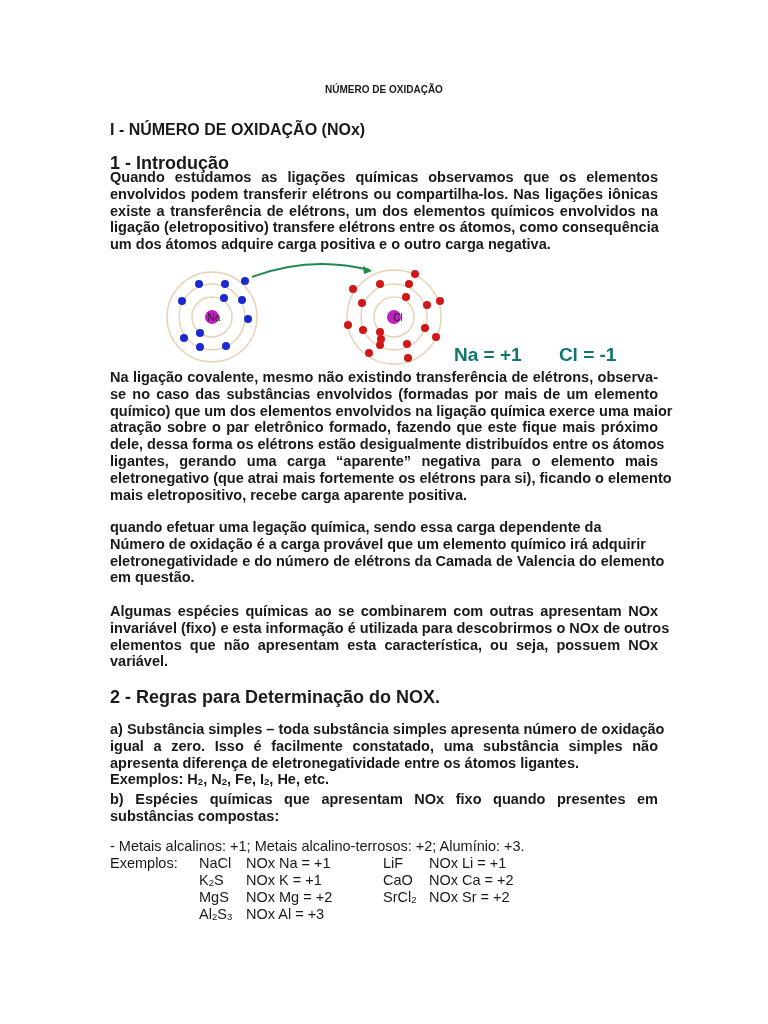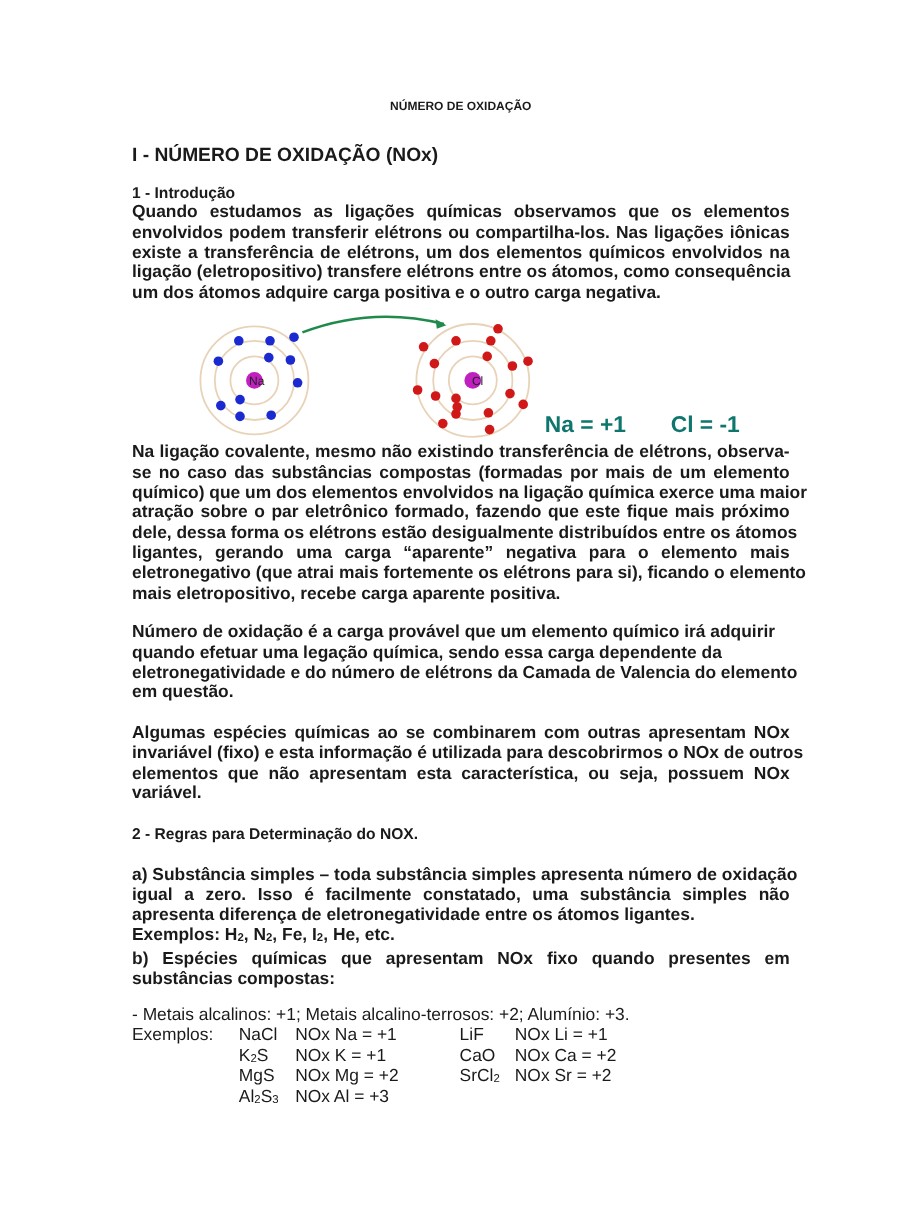--- a/index.html
+++ b/index.html
@@ -2,21 +2,21 @@
 <html><head>
 <meta charset="utf-8">
 <style>
   html, body { margin: 0; padding: 0; background: #ffffff; }
   body { width: 768px; height: 1024px; position: relative; overflow: hidden;
          font-family: "Liberation Sans", sans-serif; color: #1a1a1a; }
   .page { position: absolute; left: 110px; top: 0; width: 548px; }
   .title { position: absolute; top: 84px; left: 0; width: 548px; text-align: center;
            font-weight: bold; font-size: 10px; }
   .h1 { position: absolute; top: 121px; left: 0; font-weight: bold; font-size: 16px; }
-  .h2 { position: absolute; left: 0; font-weight: bold; font-size: 13px; }
+  .h2 { position: absolute; left: 0; font-weight: bold; font-size: 18px; }
   .para { position: absolute; left: 0; width: 548px; font-size: 14.5px; line-height: 16.8px;
           text-align: justify; font-weight: bold; }
   .para.left { text-align: left; }
   .line { display: block; text-align: justify; text-align-last: justify; white-space: nowrap; }
   .line.last { text-align-last: left; }
   .ex-row { position: absolute; font-size: 14.5px; white-space: nowrap; }
   sub { font-size: 9.5px; vertical-align: -1px; }
   .diagram { position: absolute; left: 160px; top: 255px; width: 300px; height: 115px; }
   .charges { position: absolute; top: 344px; left: 454px; font-weight: bold; font-size: 19px;
              color: #0f766e; white-space: nowrap; }
@@ -97,32 +97,32 @@
   </svg>
 </div>
 <div class="charges">
   <span>Na = +1</span>
   <span style="margin-left:32px">Cl = -1</span>
 </div>
 
 <div class="page">
   <div class="para" style="top:369px">
     <span class="line">Na ligação covalente, mesmo não existindo transferência de elétrons, observa-</span>
-    <span class="line">se no caso das substâncias compostas (formadas por mais de um elemento</span>
+    <span class="line">se no caso das substâncias envolvidos (formadas por mais de um elemento</span>
     <span class="line">químico) que um dos elementos envolvidos na ligação química exerce uma maior</span>
     <span class="line">atração sobre o par eletrônico formado, fazendo que este fique mais próximo</span>
     <span class="line">dele, dessa forma os elétrons estão desigualmente distribuídos entre os átomos</span>
     <span class="line">ligantes, gerando uma carga “aparente” negativa para o elemento mais</span>
     <span class="line">eletronegativo (que atrai mais fortemente os elétrons para si), ficando o elemento</span>
     <span class="line last">mais eletropositivo, recebe carga aparente positiva.</span>
   </div>
 
   <div class="para left" style="top:519px">
+    <span class="line last">quando efetuar uma legação química, sendo essa carga dependente da</span>
     <span class="line last">Número de oxidação é a carga provável que um elemento químico irá adquirir</span>
-    <span class="line last">quando efetuar uma legação química, sendo essa carga dependente da</span>
     <span class="line last">eletronegatividade e do número de elétrons da Camada de Valencia do elemento</span>
     <span class="line last">em questão.</span>
   </div>
 
   <div class="para" style="top:603px">
     <span class="line">Algumas espécies químicas ao se combinarem com outras apresentam NOx</span>
     <span class="line">invariável (fixo) e esta informação é utilizada para descobrirmos o NOx de outros</span>
     <span class="line">elementos que não apresentam esta característica, ou seja, possuem NOx</span>
     <span class="line last">variável.</span>
   </div>

